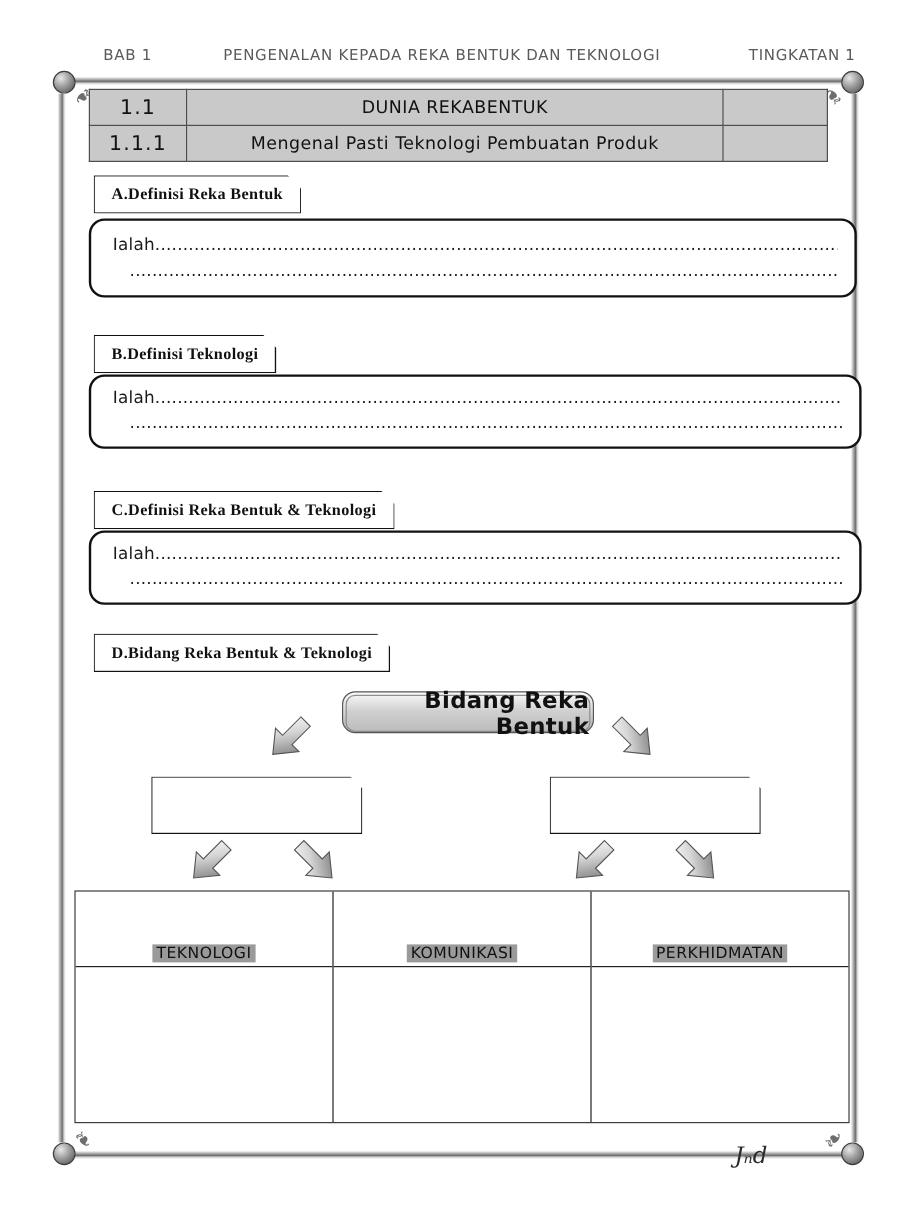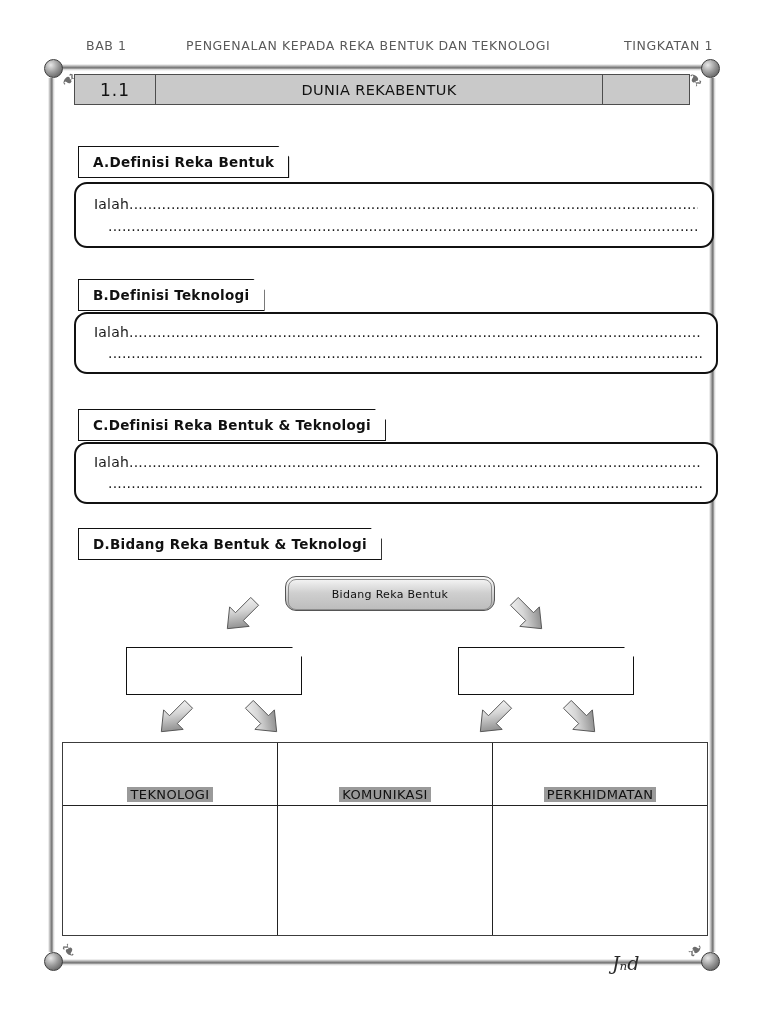--- a/index.html
+++ b/index.html
@@ -47,36 +47,36 @@
   .hdr-num{width:78px;text-align:center;font-size:17px;letter-spacing:1px;}
   .hdr-txt{text-align:center;font-size:14.5px;letter-spacing:.4px;}
   .hdr-blank{width:84px;}
 
   
   .tab{position:absolute;height:30px;background:#fff;
        border:1.6px solid #111;
        display:flex;align-items:center;padding:0 14px;
        font-size:13.5px;font-weight:bold;letter-spacing:.3px;
        box-shadow:3px 3px 0 rgba(130,130,130,.75);
-       clip-path:polygon(0 0, calc(100% - 11px) 0, 100% 11px, 100% 100%, 0 100%);}
+       clip-path:polygon(0 0, calc(100% - 11px) 0, 100% 11px, 100% 100%, 0 100%);font-family:Liberation Serif, serif;}
 
   
   .ansbox{position:absolute;border:2px solid #111;border-radius:13px;
           background:#fff;}
   .ansline{position:absolute;font-size:14px;white-space:nowrap;overflow:hidden;
            letter-spacing:.2px;color:#1a1a1a;}
 
   
   .pill{position:absolute;border:1.6px solid #555;border-radius:11px;
         background:linear-gradient(180deg,#fbfbfb 0%,#dcdcdc 40%,#a9a9a9 100%);
         padding:2px;}
   .pill-inner{border:1px solid #8d8d8d;border-radius:8px;height:100%;
         background:linear-gradient(180deg,#f2f2f2 0%,#cfcfcf 45%,#bdbdbd 100%);
         display:flex;align-items:center;justify-content:center;
-        font-size:11px;font-weight:normal;letter-spacing:.3px;color:#111;text-align:right;}
+        font-size:19px;font-weight:bold;letter-spacing:.3px;color:#111;text-align:right;}
 
   .fbox{position:absolute;background:#fff;border:1.6px solid #111;
         box-shadow:4px 4px 0 rgba(150,150,150,.55);
         clip-path:polygon(0 0, calc(100% - 10px) 0, 100% 10px, 100% 100%, 0 100%);}
 
   .arrow{position:absolute;width:46px;height:46px;}
 
   
   .grid{position:absolute;left:62px;top:742px;width:644px;height:192px;
         border:1px solid #3c3c3c;background:#fff;display:flex;}
@@ -112,20 +112,25 @@
   <div class="leaf tr">❧</div>
   <div class="leaf bl">❧</div>
   <div class="leaf br">❧</div>
 </div>
 
 <table class="hdr-table">
   <tbody>
       <tr>
     <td class="hdr-num">1.1</td>
     <td class="hdr-txt">DUNIA REKABENTUK</td>
+    <td class="hdr-blank"></td>
+  </tr>
+  <tr>
+    <td class="hdr-num">1.1.1</td>
+    <td class="hdr-txt">Mengenal Pasti Teknologi Pembuatan Produk</td>
     <td class="hdr-blank"></td>
   </tr>
 </tbody>
   </table>
 
 <div class="tab" style="left:78px;top:146px;">A.Definisi Reka Bentuk</div>
 <div class="ansbox" style="left:74px;top:182px;width:636px;height:62px;">
   <div class="ansline" style="left:18px;top:12px;width:604px;">Ialah..............................................................................................................................................................</div>
   <div class="ansline" style="left:32px;top:34px;width:590px;">........................................................................................................................................................................</div>
 </div>

